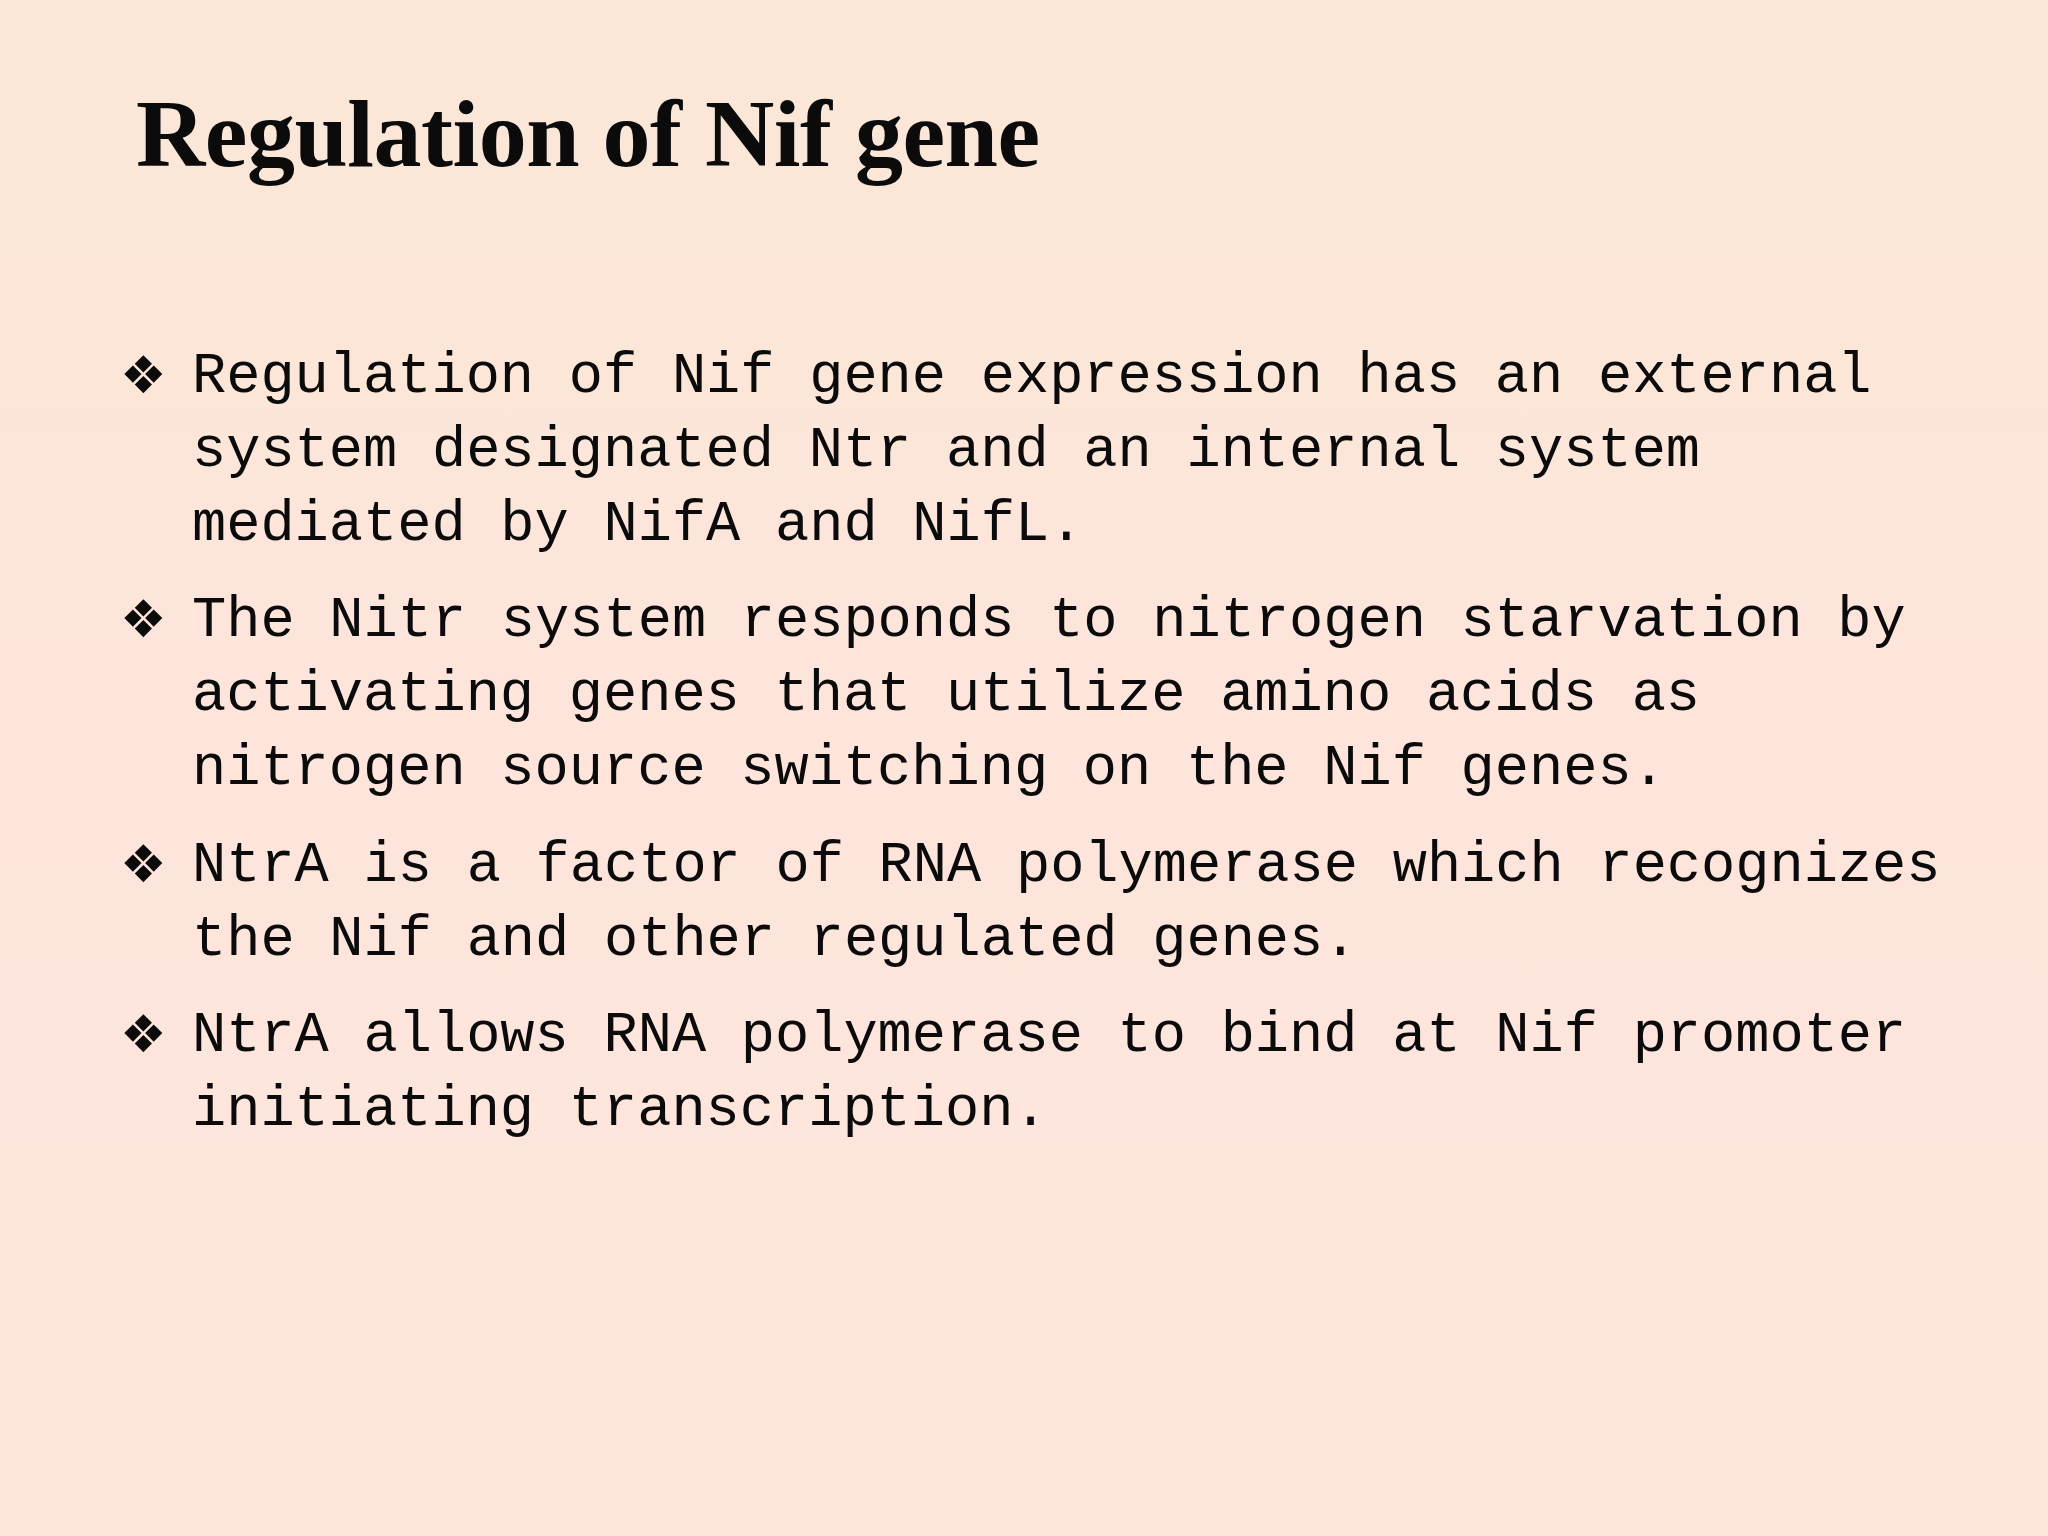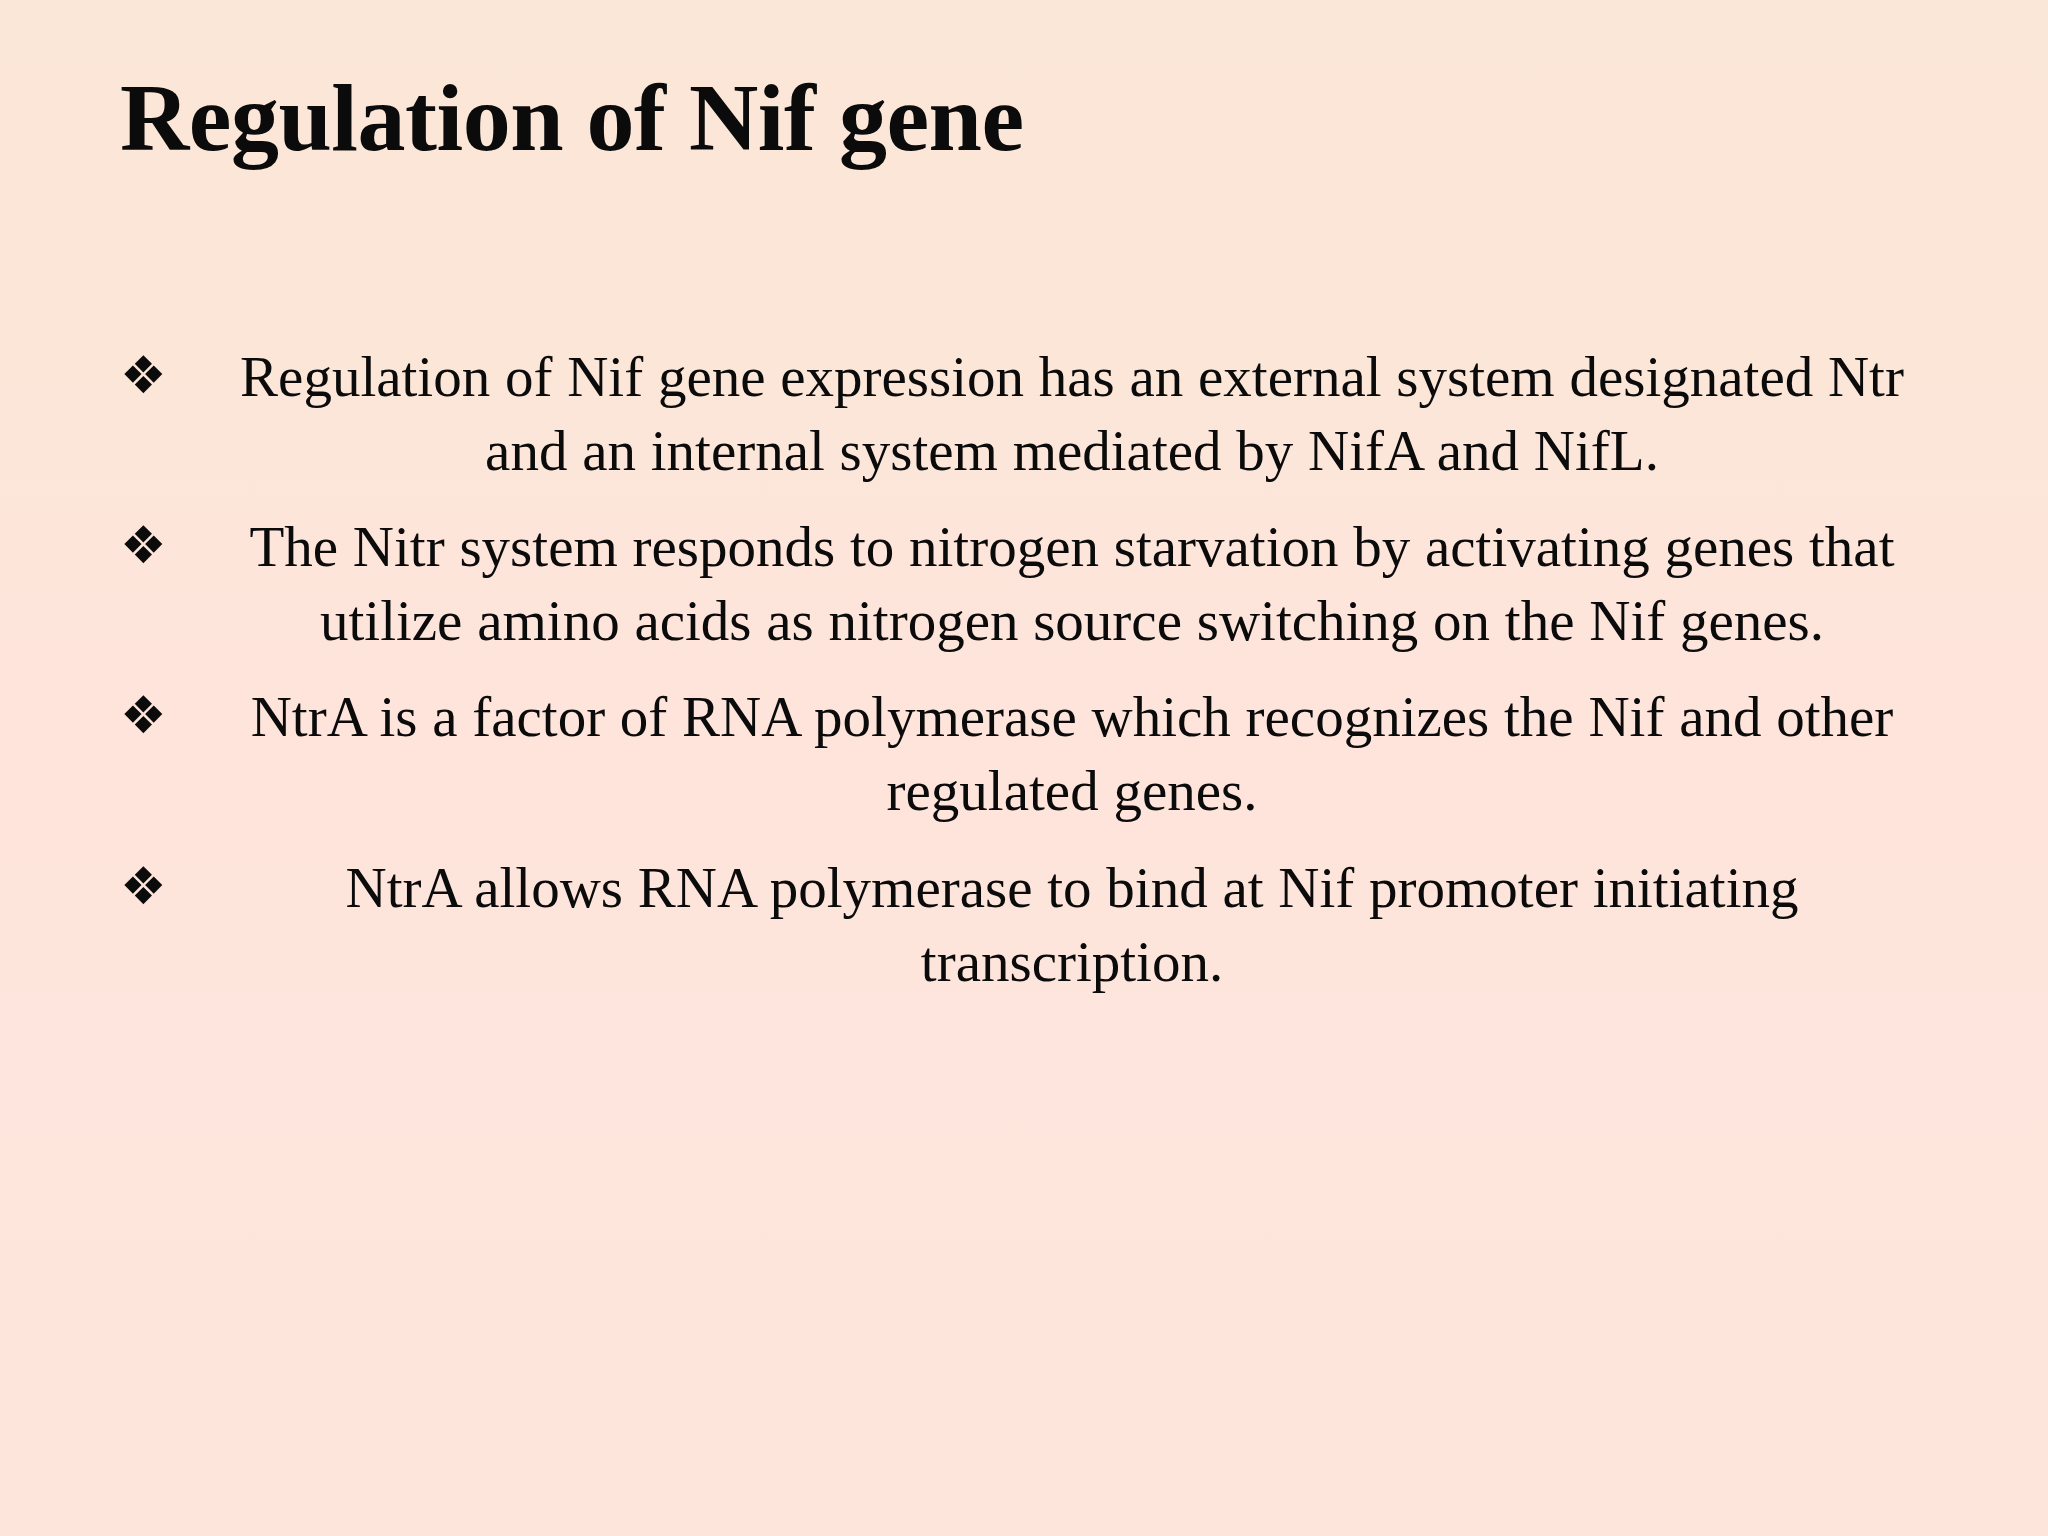--- a/index.html
+++ b/index.html
@@ -51,21 +51,21 @@
   #content {
     position: relative;
     z-index: 2;
   }
 
   .slide-title {
     position: absolute;
     left: 120px;
     top: 68px;
     width: 1800px;
-    margin: 0;
+    margin: 16px;
     font-family: "Liberation Serif", "DejaVu Serif", serif;
     font-weight: bold;
     font-size: 96px;
     line-height: 1.05;
     letter-spacing: -0.5px;
     color: #0b0b0b;
     white-space: nowrap;
   }
 
   .bullet-list {
@@ -91,27 +91,26 @@
     font-size: 52px;
     line-height: 1.30;
     color: #0b0b0b;
     text-align: left;
     font-family: "DejaVu Sans", sans-serif;
     transform: translateY(2px);
   }
 
   .bullet-text {
     flex: 1 1 auto;
-    font-family: Liberation Serif, serif;
+    font-family: Liberation Mono, monospace;
     font-size: 57px;
     line-height: 1.30;
     color: #0b0b0b;
     max-width: 1760px;
     word-spacing: 0.5px;
-    text-align: center;
   }
 </style>
 </head>
 <body>
 
 <div id="slide">
   <div id="content">
 
     <h1 class="slide-title">Regulation of Nif gene</h1>
 

